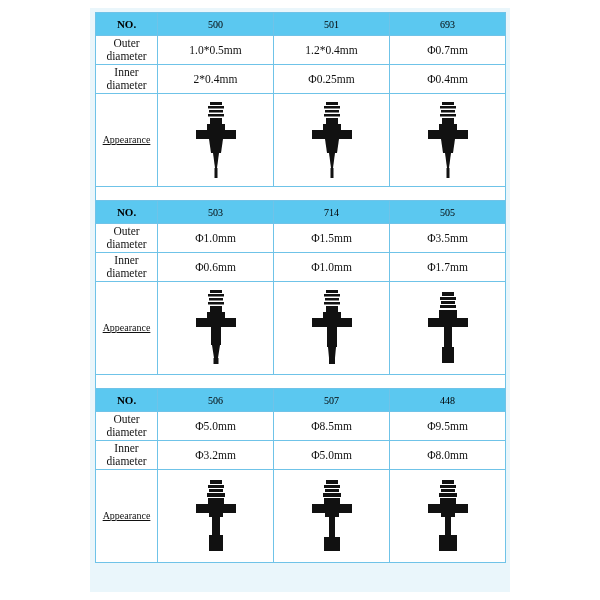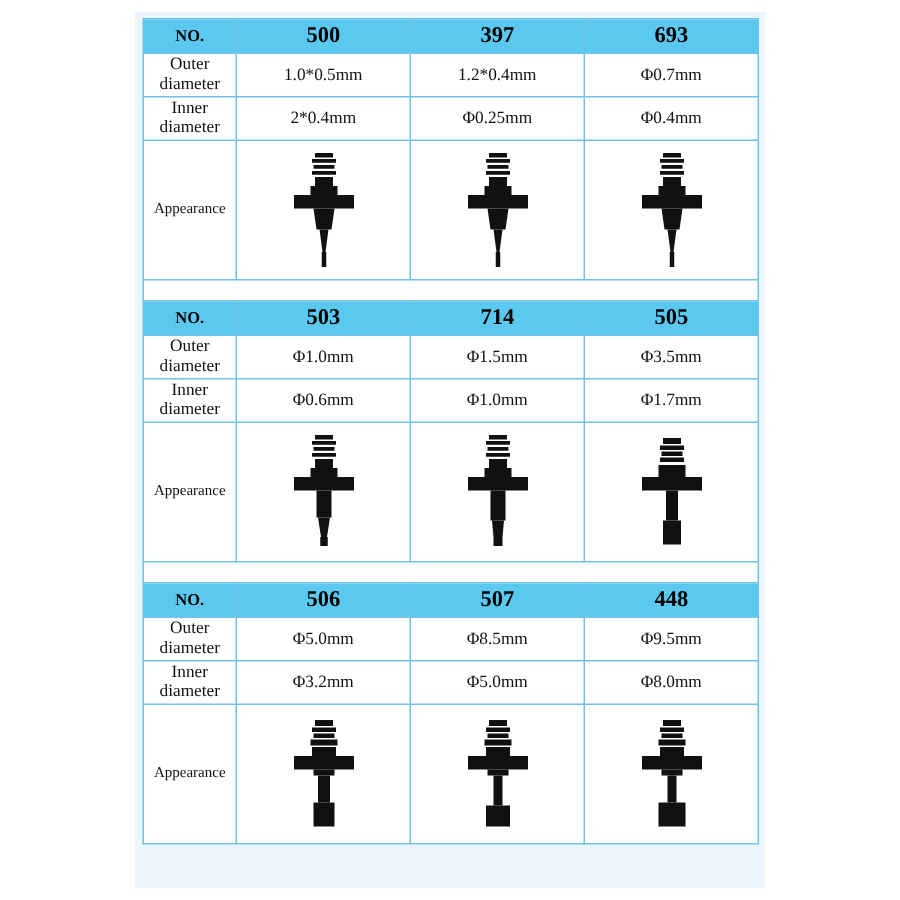--- a/index.html
+++ b/index.html
@@ -49,39 +49,40 @@
   }
   td.label {
     width: 62px;
     font-size: 10px;
     line-height: 1.15;
     background: #ffffff;
     color: #000000;
   }
   tr.header td {
     background: #5bc8f0;
-    font-weight: bold;
+    font-weight: normal;
     height: 22px;
-    font-size: 15px;
+    font-size: 10px;
     color: #000000;
   }
   tr.header td.label {
     background: #5bc8f0;
     font-weight: bold;
     font-size: 11px;
   }
   tr.dim td {
     height: 28px;
     font-size: 11.5px;
   }
   tr.appearance td {
     height: 92px;
   }
   tr.appearance td.label {
     font-size: 10px;
+    text-decoration: underline;
   }
   .gap-row td {
     border: none;
     background: #eaf6fb;
     height: 13px;
     padding: 0;
   }
   .nozzle {
     display: block;
     margin: 0 auto;
@@ -104,21 +105,21 @@
       <col style="width:62px">
       <col style="width:116px">
       <col style="width:116px">
       <col style="width:116px">
     </colgroup>
     <tbody>
 
       <tr class="header">
         <td class="label">NO.</td>
         <td>500</td>
-        <td>397</td>
+        <td>501</td>
         <td>693</td>
       </tr>
       <tr class="dim">
         <td class="label">Outer diameter</td>
         <td>1.0*0.5mm</td>
         <td>1.2*0.4mm</td>
         <td>Φ0.7mm</td>
       </tr>
       <tr class="dim">
         <td class="label">Inner diameter</td>

